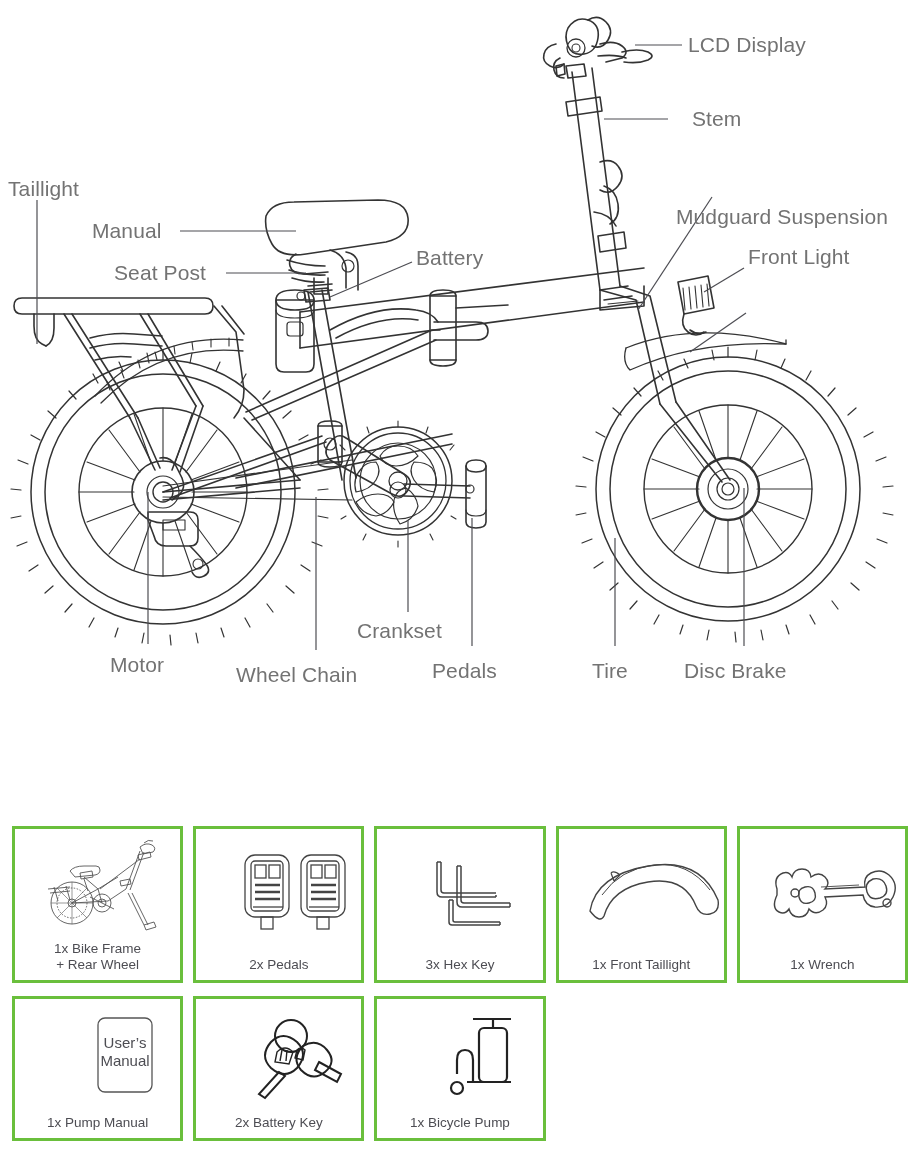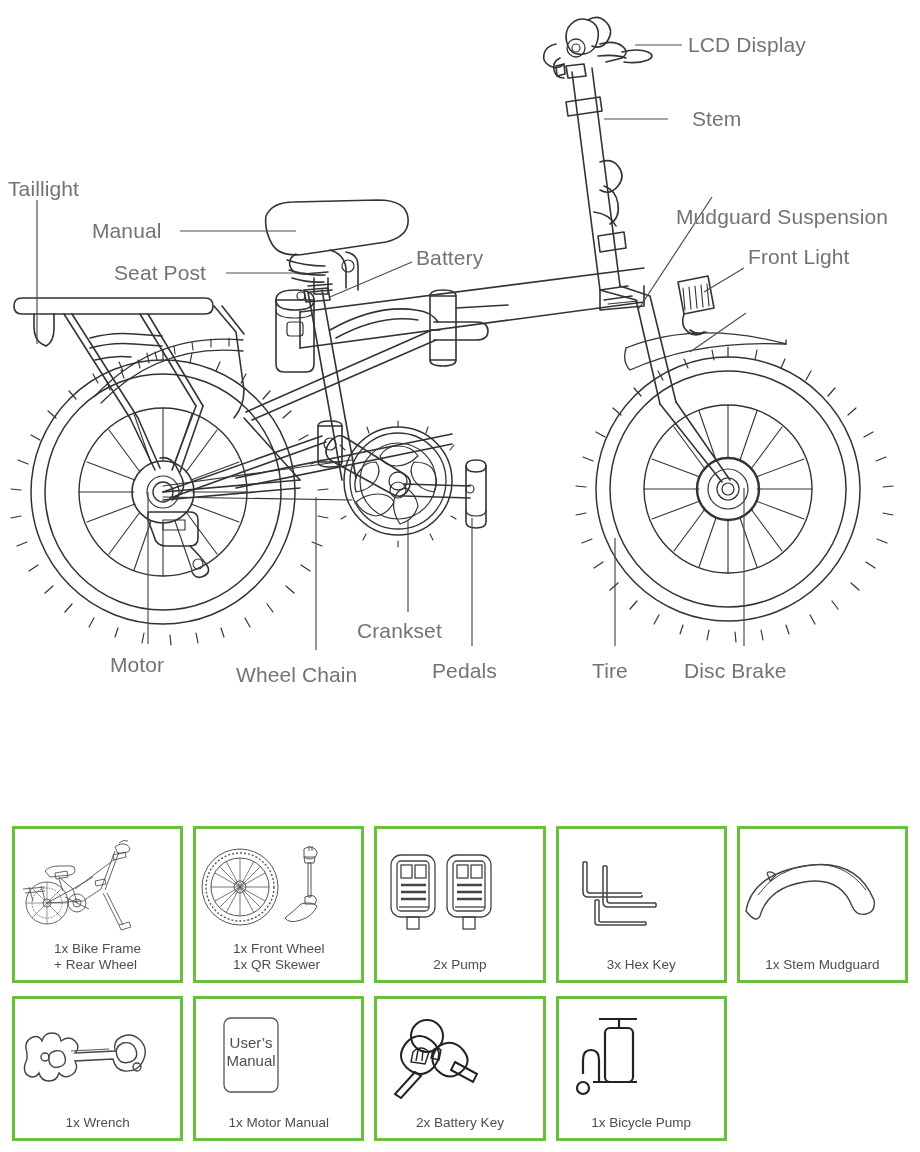--- a/index.html
+++ b/index.html
@@ -46,27 +46,28 @@
     align-items: center;
     justify-content: flex-end;
     padding-bottom: 7px;
     position: relative;
   }
   .part-art {
     flex: 1 1 auto;
     width: 100%;
     display: flex;
     align-items: center;
-    justify-content: flex-start;
+    justify-content: flex-end;
     overflow: hidden;
   }
   .part-label {
     color: #4d4d53;
     font-size: 13.5px;
     line-height: 16px;
+    text-align: center;
     white-space: pre;
   }
 </style>
 </head>
 <body>
 
 <div id="root">
 
   <div id="diagram-area">
 
@@ -374,43 +375,20 @@
             <path d="M92,56 L108,88"></path>
           <path d="M104,88 l10,-3 l2,5 l-10,3 Z"></path>
           <path d="M80,44 l10,-2 l1,5 l-10,2 Z"></path>
           <path d="M60,52 L100,22"></path>
         </svg>
       </div>
       <div class="part-label">1x Bike Frame
 + Rear Wheel</div>
     </div>
 
-    <div class="part-cell">
-      <div class="part-art">
-        <svg width="140" height="96" viewBox="0 0 140 96" fill="none" stroke="#555" stroke-width="1">
-          <circle cx="44" cy="50" r="38"></circle>
-          <circle cx="44" cy="50" r="34" stroke-dasharray="2 2" stroke-width="1.4"></circle>
-          <circle cx="44" cy="50" r="29"></circle>
-          <circle cx="44" cy="50" r="6"></circle>
-          <g stroke-width="0.8">
-            <path d="M44,21 L44,79 M15,50 L73,50 M23,29 L65,71 M65,29 L23,71
-                     M30,24 L58,76 M58,24 L30,76 M19,36 L69,64 M19,64 L69,36"></path>
-          </g>
-
-          <path d="M108,12 q6,-4 11,0 q4,4 0,8 q-5,4 -11,0 Z"></path>
-          <path d="M108,20 l11,0 l-1,6 l-9,0 Z"></path>
-          <path d="M112,26 l3,0 l0,34 l-3,0 Z"></path>
-          <path d="M109,60 q7,-3 10,0 q3,3 0,7 l-10,0 Z"></path>
-          <path d="M105,67 q10,-3 16,2 q-4,10 -16,14 q-12,4 -16,-2 q10,-8 16,-14 Z"></path>
-          <path d="M113,14 l0,-5 M116,14 l0,-5"></path>
-        </svg>
-      </div>
-      <div class="part-label">1x Front Wheel
-1x QR Skewer</div>
-    </div>
 
     <div class="part-cell">
       <div class="part-art">
         <svg width="130" height="96" viewBox="0 0 130 96" fill="none" stroke="#444" stroke-width="1.3">
           <g>
             <rect x="14" y="10" width="44" height="62" rx="10"></rect>
             <rect x="20" y="16" width="32" height="50" rx="4"></rect>
             <rect x="24" y="20" width="11" height="13"></rect>
             <rect x="38" y="20" width="11" height="13"></rect>
             <g stroke-width="2.4">
@@ -425,21 +403,21 @@
             <rect x="80" y="20" width="11" height="13"></rect>
             <rect x="94" y="20" width="11" height="13"></rect>
             <g stroke-width="2.4">
                 <path d="M80,40 l25,0 M80,47 l25,0 M80,54 l25,0"></path>
               </g>
             <path d="M78,62 l30,0"></path>
             <rect x="86" y="72" width="12" height="12"></rect>
           </g>
         </svg>
       </div>
-      <div class="part-label">2x Pump</div>
+      <div class="part-label">2x Pedals</div>
     </div>
 
     <div class="part-cell">
       <div class="part-art">
         <svg width="130" height="82" viewBox="0 0 130 82" fill="none" stroke="#444" stroke-width="1.5">
           <path d="M24,10 l0,30 q0,5 5,5 l54,0"></path>
           <path d="M28,10 l0,28 q0,3 3,3 l52,0"></path>
           <path d="M24,10 l4,0"></path>
           <path d="M83,45 l0,-2"></path>
           <path d="M44,14 l0,36 q0,5 5,5 l48,0"></path>
@@ -457,21 +435,21 @@
 
     <div class="part-cell">
       <div class="part-art">
         <svg width="140" height="72" viewBox="0 0 140 72" fill="none" stroke="#444" stroke-width="1.4">
           <path d="M6,54 q6,-36 58,-45 q52,-9 70,34 q2,12 -8,14 q-10,2 -14,-8
                    q-12,-30 -48,-24 q-36,6 -44,34 q-4,8 -14,-5 Z"></path>
           <path d="M18,38 q18,-26 52,-30 q34,-4 56,25" stroke-width="1"></path>
           <path d="M30,24 l-3,-8 M30,24 l6,-6 M27,16 q3,-3 9,2" stroke-width="1.2"></path>
         </svg>
       </div>
-      <div class="part-label">1x Stem Mudguard</div>
+      <div class="part-label">1x Front Taillight</div>
     </div>
 
 
     <div class="part-cell">
       <div class="part-art">
         <svg width="140" height="72" viewBox="0 0 140 72" fill="none" stroke="#444" stroke-width="1.4">
           <path d="M12,32 q-4,-12 6,-16 q6,-2 9,4 q2,-8 10,-8 q8,0 9,8 q8,-6 14,0 q6,6 0,12
                    l40,-2 q-2,-10 6,-14 q10,-5 18,2 q10,9 4,22 q-5,11 -18,10 q-10,-1 -12,-12
                    l-38,2 q4,8 -2,13 q-8,6 -14,-1 q-2,8 -10,8 q-8,0 -10,-8 q-4,6 -10,3 q-8,-4 -2,-17 Z"></path>
           <circle cx="30" cy="36" r="4"></circle>
@@ -485,21 +463,21 @@
     </div>
 
     <div class="part-cell">
       <div class="part-art">
         <svg width="110" height="90" viewBox="0 0 110 90" fill="none">
           <rect x="28" y="6" width="54" height="74" rx="7" stroke="#555" stroke-width="1.3"></rect>
           <text x="55" y="36" text-anchor="middle" fill="#4d4d53" font-family="Liberation Sans, sans-serif" font-size="15">User’s</text>
           <text x="55" y="54" text-anchor="middle" fill="#4d4d53" font-family="Liberation Sans, sans-serif" font-size="15">Manual</text>
         </svg>
       </div>
-      <div class="part-label">1x Motor Manual</div>
+      <div class="part-label">1x Pump Manual</div>
     </div>
 
     <div class="part-cell">
       <div class="part-art">
         <svg width="120" height="86" viewBox="0 0 120 86" fill="none" stroke="#222" stroke-width="2">
           <circle cx="50" cy="22" r="16"></circle>
           <path d="M62,32 q14,-8 24,4 q10,12 -2,22 q-12,10 -24,-2 q-10,-12 2,-24 Z"></path>
           <path d="M30,28 q12,-12 26,0 q12,12 0,26 q-12,12 -26,0 q-12,-12 0,-26 Z"></path>
           <path d="M36,38 q8,-8 16,0 l-4,12 l-14,-2 Z" stroke-width="1.4"></path>
           <path d="M41,36 l-2,11 M46,36 l-1,11" stroke-width="1.4"></path>

